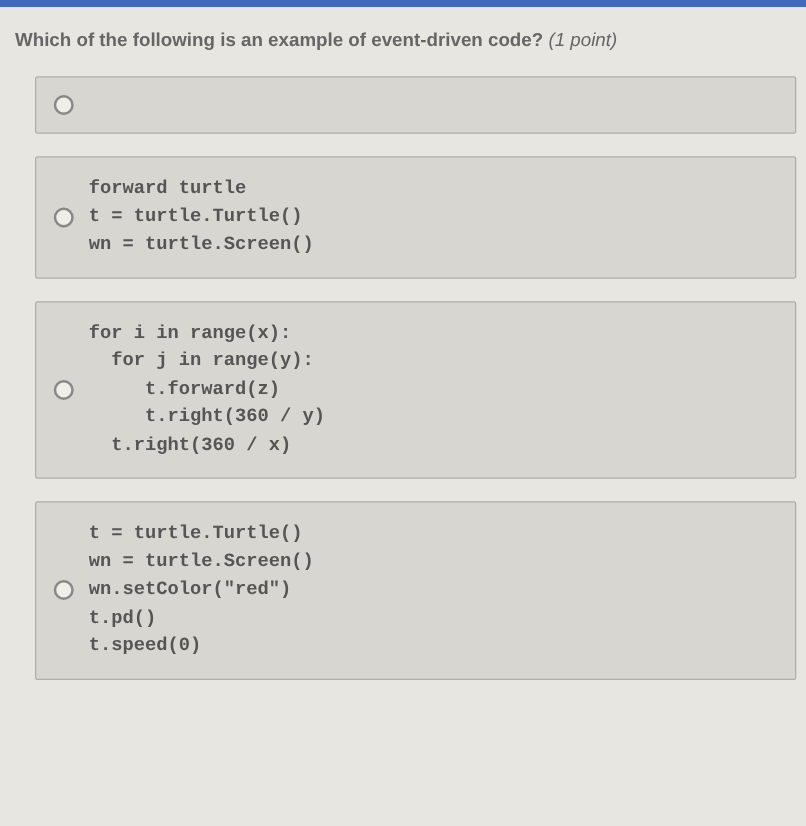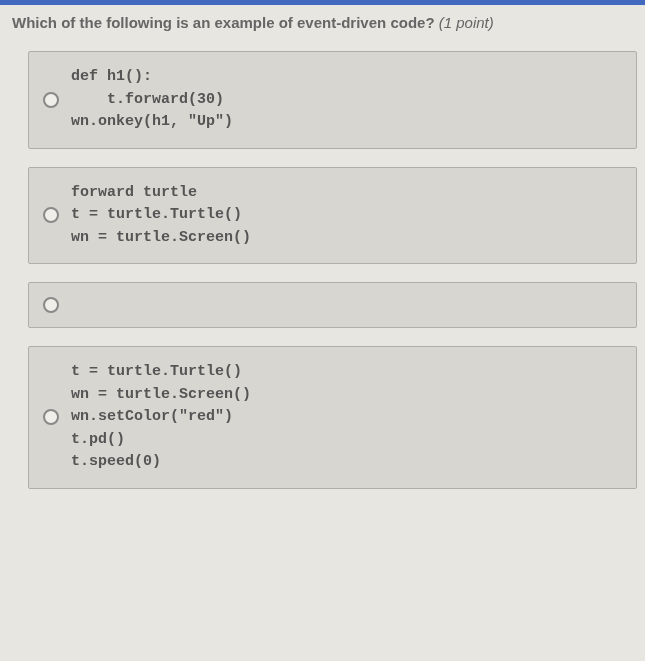--- a/index.html
+++ b/index.html
@@ -8,21 +8,21 @@
       box-sizing: border-box;
     }
     body {
       width: 645px;
       height: 661px;
       background: linear-gradient(to bottom, #4169c0 0%, #4169c0 0.8%, #e8e6e0 0.8%, #e8e6e0 100%);
       font-family: Arial, sans-serif;
       overflow: hidden;
     }
     .container {
-      padding: 14px 8px 8px 8px;
+      padding: 24px 8px 8px 8px;
     }
     .question-text {
       color: #666;
       font-size: 15px;
       font-weight: bold;
       margin-bottom: 20px;
       padding-left: 4px;
     }
     .point-label {
       font-style: italic;
@@ -70,38 +70,40 @@
 <div class="container">
   <div class="question-text">
     <span>Which of the following is an example of event-driven code?</span>
     <span class="point-label">(1 point)</span>
   </div>
 
   <div class="option-box">
     <div class="radio-wrap">
       <div class="radio"></div>
     </div>
-    <div class="code-block">def h1():
-    t.forward(30)
-wn.onkey(h1, "Up")</div>
   </div>
 
   <div class="option-box">
     <div class="radio-wrap">
       <div class="radio"></div>
     </div>
     <div class="code-block">forward turtle
 t = turtle.Turtle()
 wn = turtle.Screen()</div>
   </div>
 
   <div class="option-box">
     <div class="radio-wrap">
       <div class="radio"></div>
     </div>
+    <div class="code-block">for i in range(x):
+  for j in range(y):
+     t.forward(z)
+     t.right(360 / y)
+  t.right(360 / x)</div>
   </div>
 
   <div class="option-box">
     <div class="radio-wrap">
       <div class="radio"></div>
     </div>
     <div class="code-block">t = turtle.Turtle()
 wn = turtle.Screen()
 wn.setColor("red")
 t.pd()

